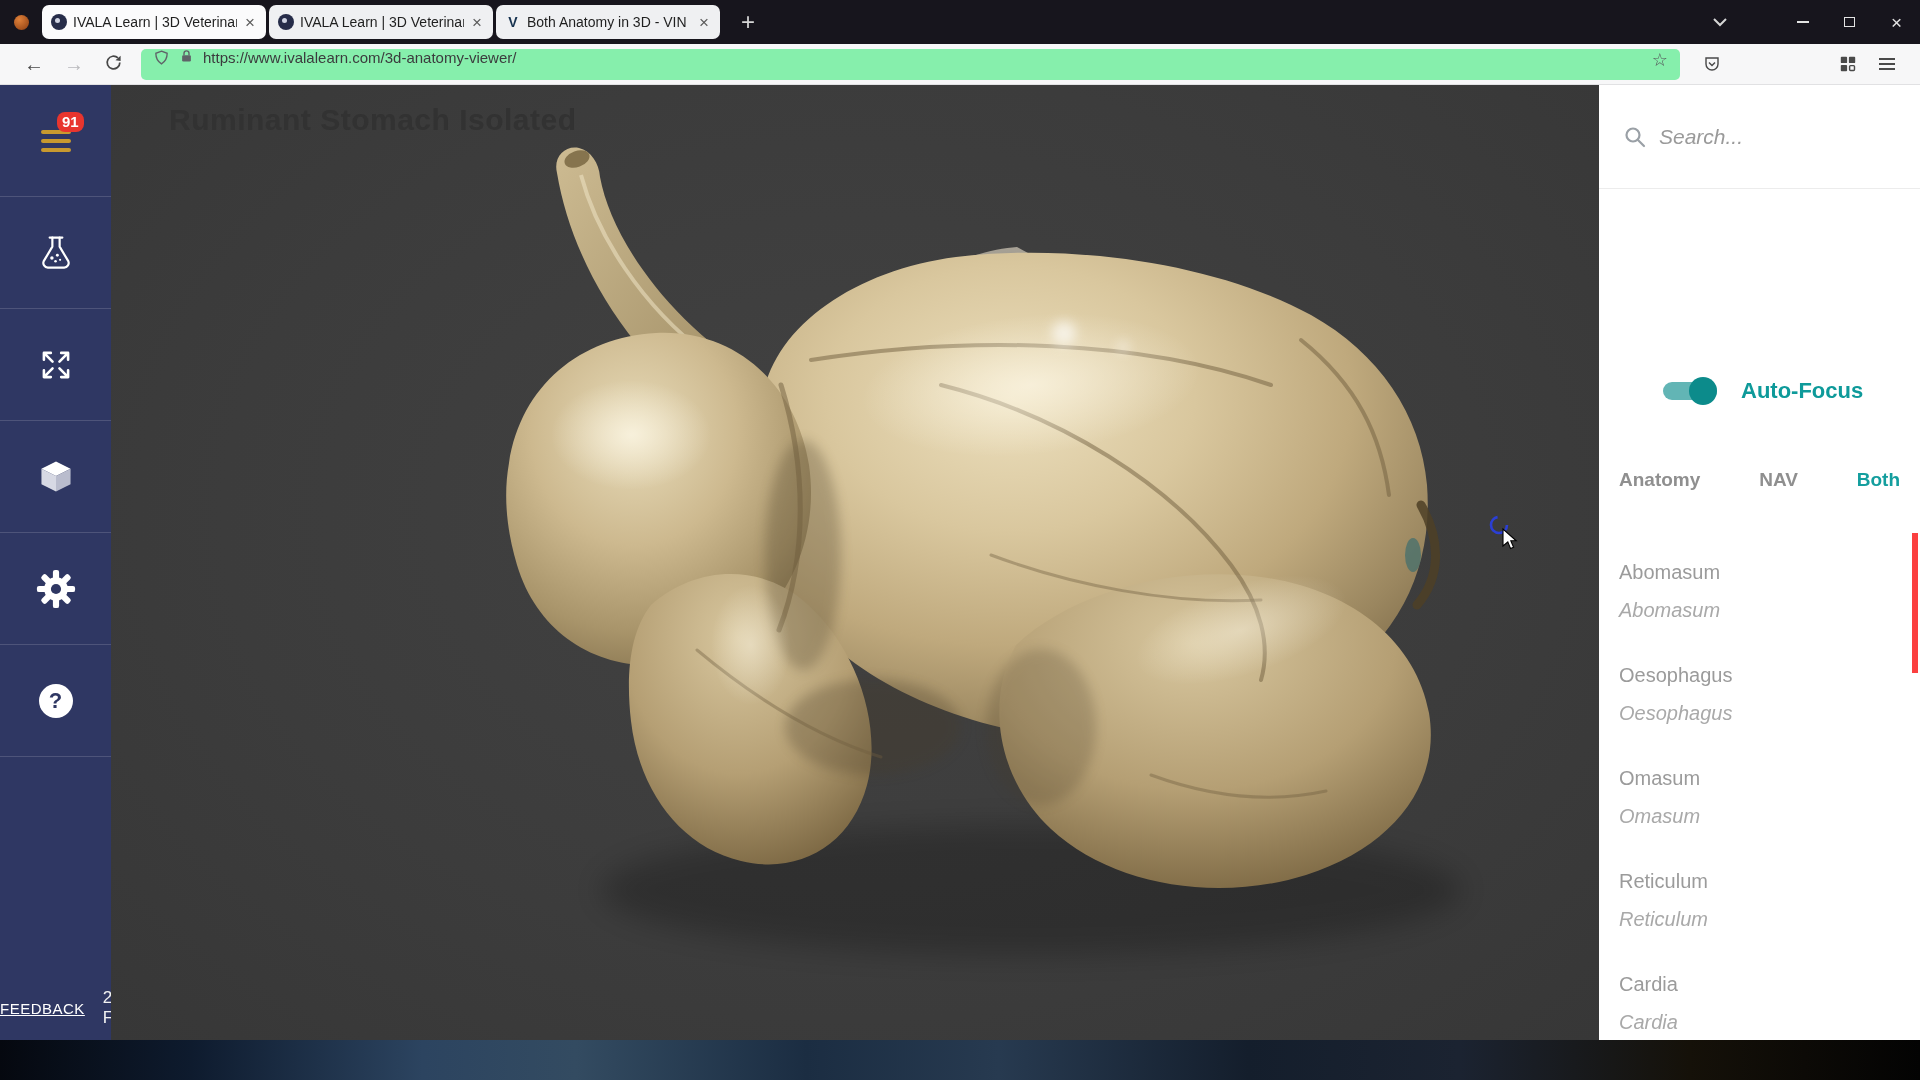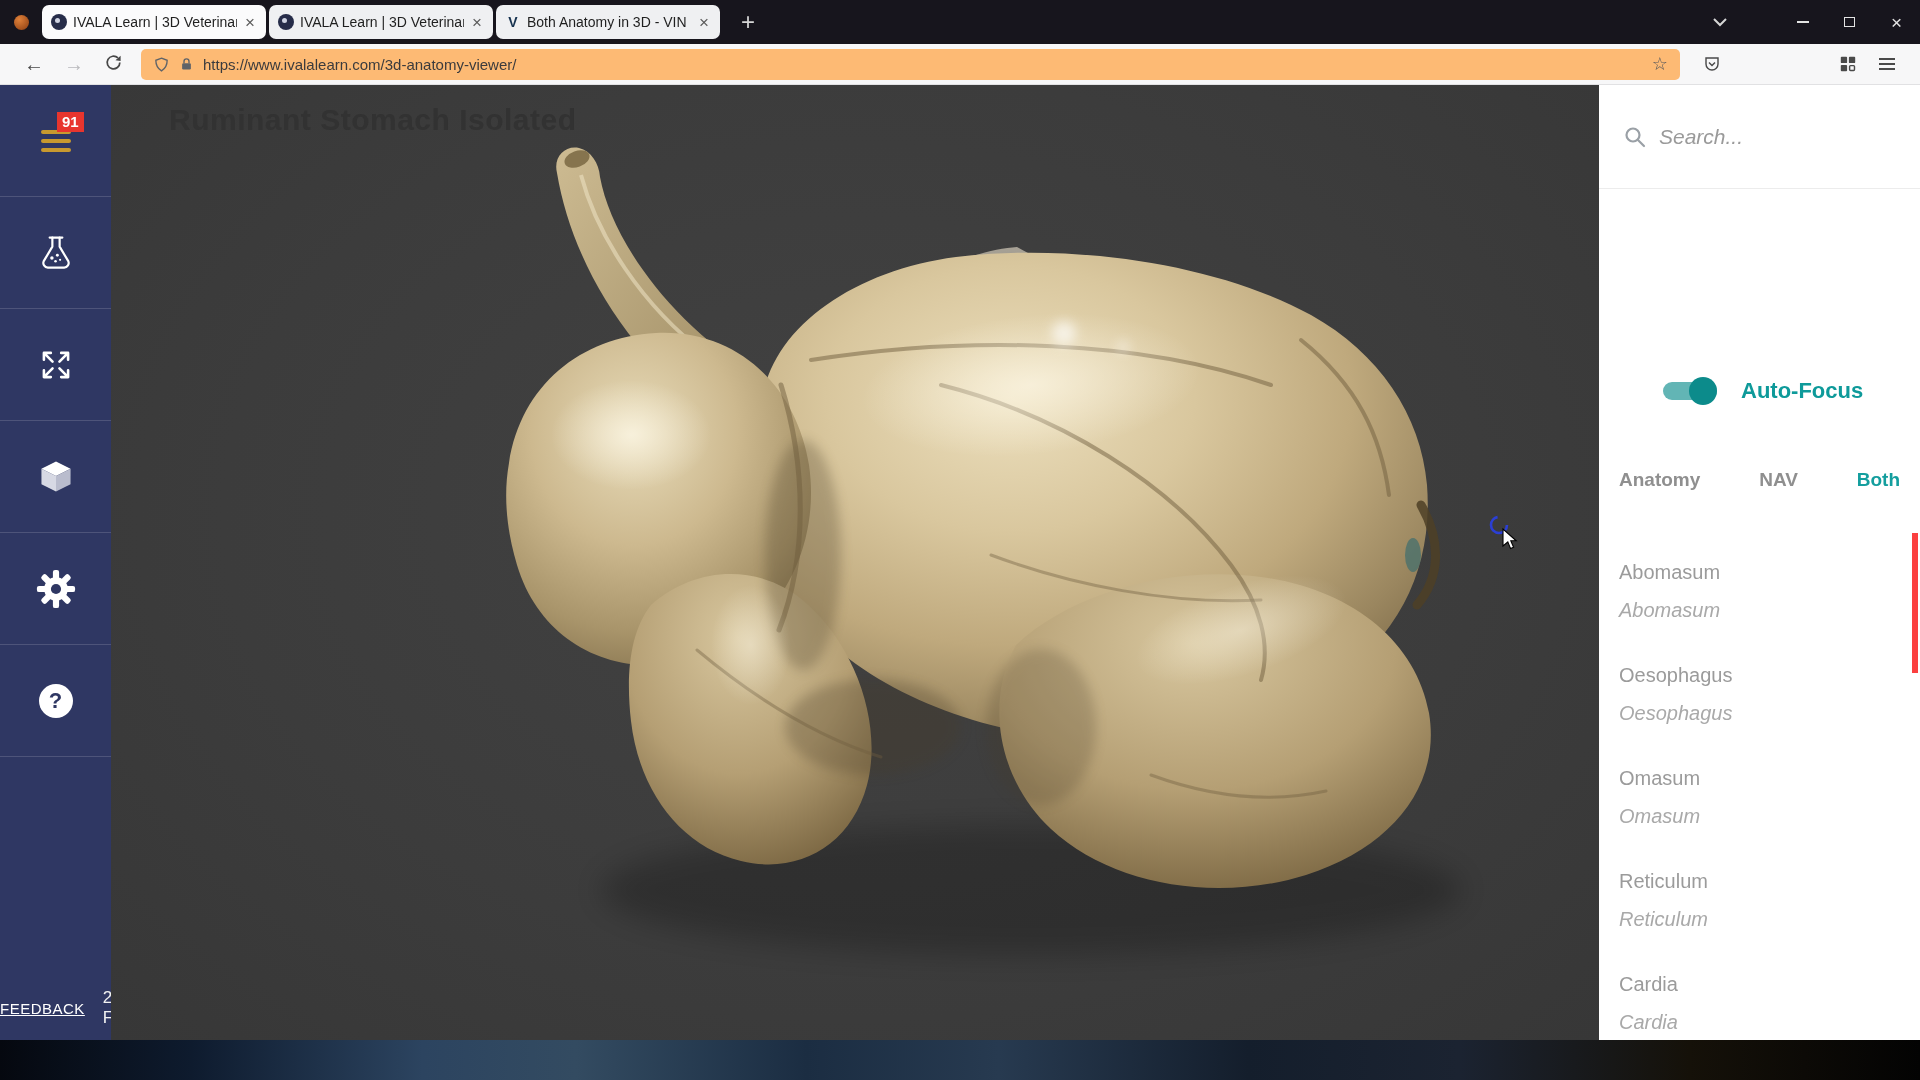--- a/index.html
+++ b/index.html
@@ -26,40 +26,40 @@
   .chevron-btn { color:#d6d6d6; margin-right:52px; display:flex; }
   .win-ctl { width:47px; height:44px; display:flex; align-items:center; justify-content:center; color:#e3e3e3; }
   .ctl-min-bar { width:12px; height:2px; background:#e3e3e3; display:block; }
   .ctl-max-box { width:11px; height:10px; border:1.6px solid #e3e3e3; display:block; }
   .ctl-close-x { font-size:19px; line-height:1; }
 
   .urlbar { height:41px; background:#f7f7f8; border-bottom:1px solid #e1e1e3;
             display:flex; align-items:center; padding:0 14px; }
   .nav-btn { font-size:20px; color:#474747; padding:0 10px; line-height:1; }
   .nav-btn.disabled { color:#b9b9bc; }
-  .url-field { flex:1; height:31px; margin:0 12px 0 8px; background:#fdba74; border-radius:5px;
-               display:flex; align-items:center; padding:0 12px; }
+  .url-field { flex:1; height:31px; margin:0 12px 0 8px; background:#86efac; border-radius:5px;
+               display:flex; padding:0 12px; }
   .url-text { font-size:15px; color:#3b3b3d; margin-left:9px; }
   .url-spacer { flex:1; }
   .star-glyph { font-size:18px; color:#55575b; }
   .urlbar-icons { display:flex; align-items:center; }
   .ubi { padding:0 11px; display:flex; align-items:center; }
   .ubi-gap { width:96px; }
   .menu-bars span { display:block; width:16px; height:2px; background:#4a4a4a; margin:3px 0; }
 
   
   .content { display:flex; height:955px; }
 
   
   .sidebar { width:111px; background:#2f3763; display:flex; flex-direction:column; flex:none; }
   .nav-cell { height:112px; display:flex; align-items:center; justify-content:center;
               border-bottom:1px solid rgba(255,255,255,.15); position:relative; cursor:pointer; }
   .bars span { display:block; width:30px; height:4px; background:#c8992f; border-radius:2px; margin:5px 0; }
   .menu-badge { position:absolute; left:57px; top:27px; background:#e8352e; color:#fff;
-                font-size:15px; font-weight:bold; padding:1px 5px 2px; border-radius:0; }
+                font-size:15px; font-weight:bold; padding:1px 5px 2px; border-radius:8px; }
   .help-circle { width:34px; height:34px; border-radius:50%; background:#fff; color:#2f3763;
                  font-weight:bold; font-size:22px; display:flex; align-items:center; justify-content:center; }
   .sidebar-bottom { margin-top:auto; display:flex; flex-direction:row; align-items:center;
                     gap:18px; padding-bottom:12px; }
   .feedback-link { color:#fff; font-size:15px; letter-spacing:.5px; text-decoration:underline; cursor:pointer; }
   .fps-text { color:#f2f2f2; font-size:17px; }
 
   
   .viewer { flex:1; position:relative; overflow:hidden; cursor:default;
             background:radial-gradient(ellipse at 50% 45%, #424242 0%, #3c3c3c 60%, #373737 100%); }

